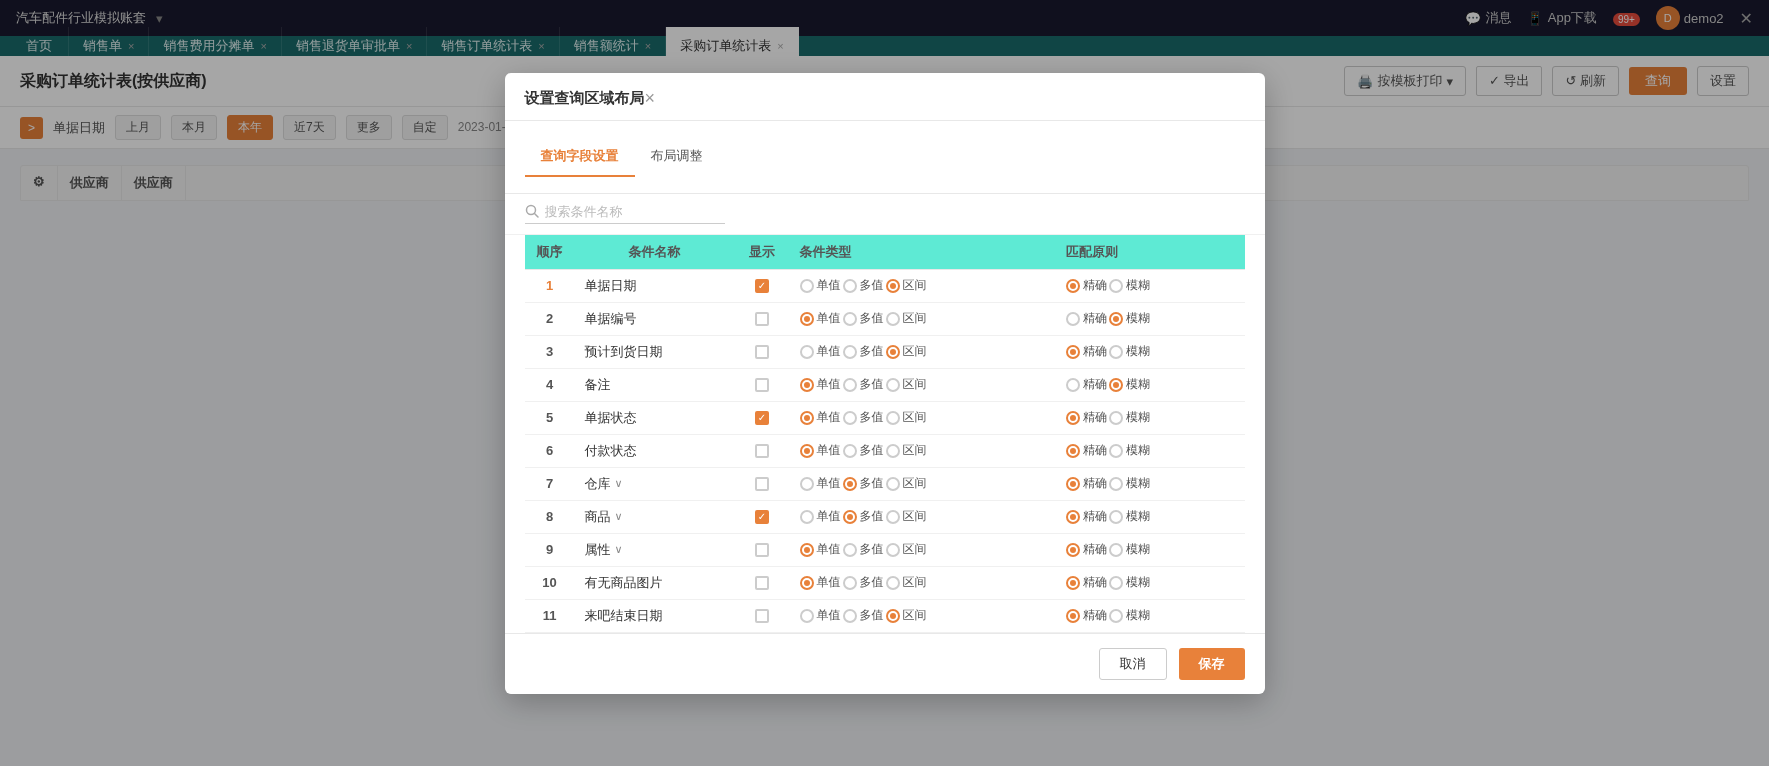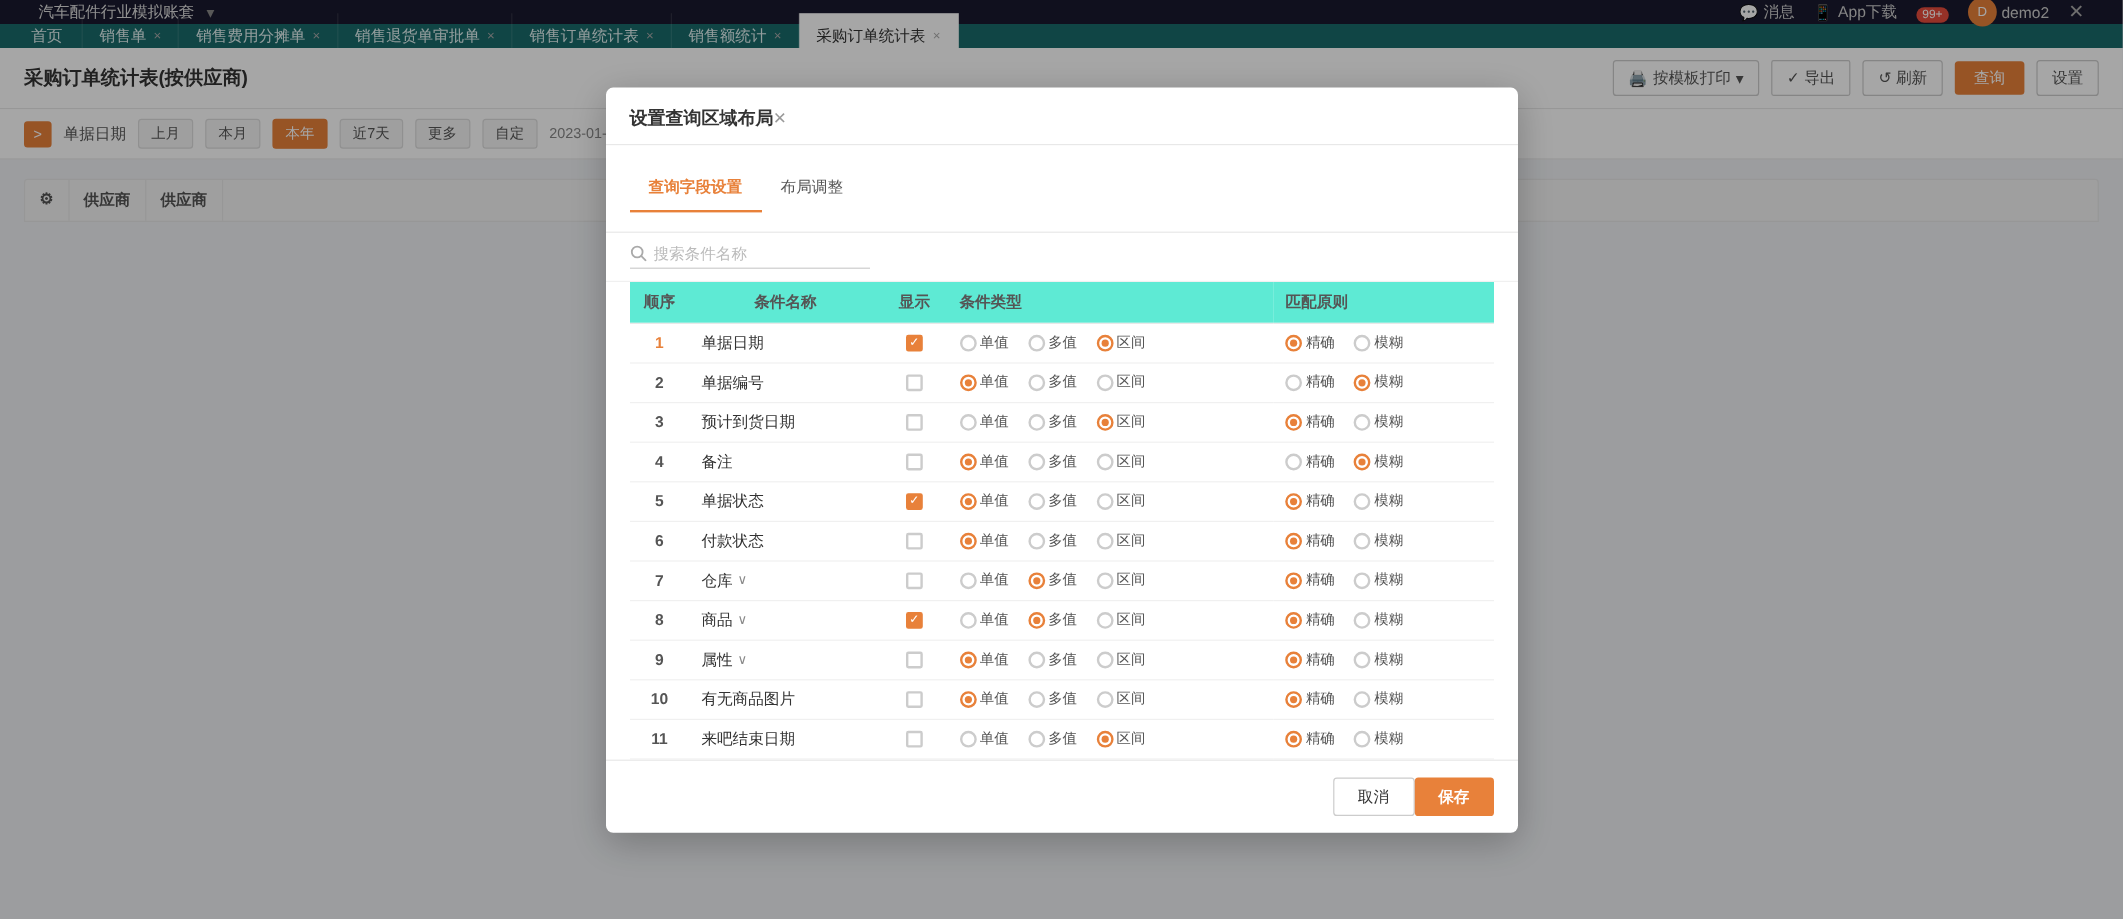--- a/index.html
+++ b/index.html
@@ -1,25 +1,25 @@
 <!DOCTYPE html>
 <html><head>
   <meta charset="utf-8">
   <style>
     * { box-sizing: border-box; margin: 0; padding: 0; }
     body { font-family: 'Microsoft YaHei', Arial, sans-serif; font-size: 13px; background: #f0f2f5; }
 
     
     .top-bar {
       background: #1a1a2e;
-      height: 20px;
+      height: 36px;
       display: flex;
       align-items: center;
       justify-content: space-between;
-      padding: 0 32px;
+      padding: 0 16px;
       color: #ccc;
     }
     .top-bar-left { font-size: 13px; color: #ddd; display: flex; align-items: center; gap: 6px; }
     .top-bar-right { display: flex; align-items: center; gap: 16px; font-size: 13px; color: #ccc; }
     .badge-red { background: #e74c3c; color: #fff; border-radius: 10px; font-size: 10px; padding: 1px 5px; }
 
     
     .tab-bar {
       background: #1a6b6b;
       height: 20px;
@@ -122,21 +122,21 @@
     .dialog-table-wrap { flex: 1; overflow: auto; padding: 0 20px; }
     table { width: 100%; border-collapse: collapse; }
     table thead tr { background: #5eead4; }
     table th { padding: 8px 10px; font-size: 13px; color: #555; font-weight: bold; border-bottom: 1px solid #e8e8e8; text-align: left; white-space: nowrap; }
     table td { padding: 7px 10px; font-size: 13px; color: #333; border-bottom: 1px solid #f0f0f0; vertical-align: middle; }
 
     .order-num { color: #e8813a; font-weight: bold; text-align: center; }
     .td-center { text-align: center; }
 
     
-    .radio-group { display: flex; gap: 16px; align-items: center; white-space: nowrap; }
+    .radio-group { display: flex; gap: 2px; align-items: center; white-space: nowrap; }
     .radio-item { display: flex; align-items: center; gap: 3px; cursor: pointer; }
     .radio-circle {
       width: 14px; height: 14px; border-radius: 50%;
       border: 2px solid #ccc;
       display: flex; align-items: center; justify-content: center;
       flex-shrink: 0;
     }
     .radio-circle.checked { border-color: #e8813a; }
     .radio-circle.checked::after { content: ''; width: 6px; height: 6px; border-radius: 50%; background: #e8813a; display: block; }
     .radio-label { font-size: 12px; color: #555; }
@@ -152,21 +152,21 @@
       flex-shrink: 0;
     }
     .cb.checked { background: #e8813a; border-color: #e8813a; }
     .cb.checked::after { content: '✓'; color: #fff; font-size: 10px; line-height: 1; }
 
     
     .dialog-footer {
       padding: 14px 20px;
       display: flex;
       justify-content: flex-end;
-      gap: 0;
+      gap: 12px;
       border-top: 1px solid #e8e8e8;
     }
     .btn-cancel { border: 1px solid #ccc; background: #fff; padding: 6px 20px; border-radius: 3px; cursor: pointer; font-size: 13px; color: #333; }
     .btn-save { background: #e8813a; color: #fff; border: none; padding: 6px 20px; border-radius: 3px; cursor: pointer; font-size: 13px; font-weight: bold; }
 
     .condition-name { display: flex; align-items: center; gap: 4px; }
     .chevron-down { font-size: 11px; color: #888; }
   </style>
 </head>
 <body>

